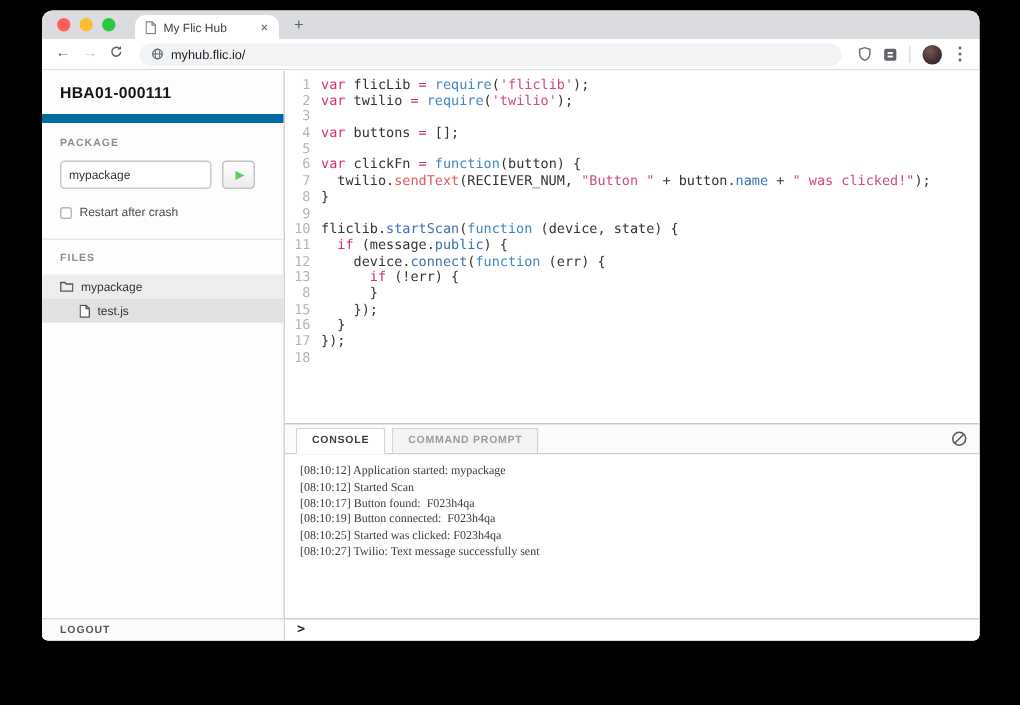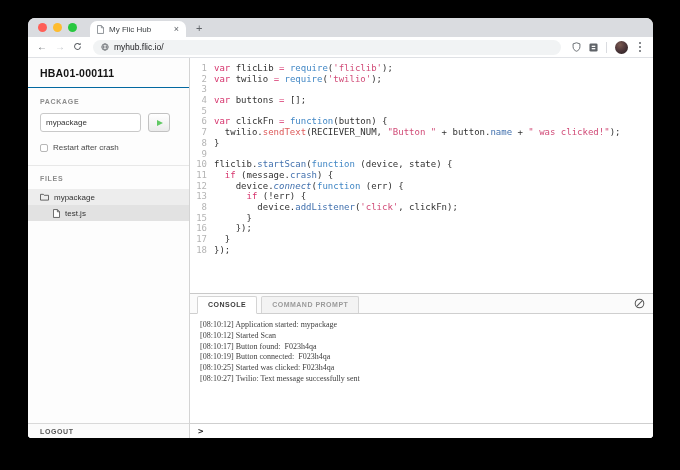--- a/index.html
+++ b/index.html
@@ -1,20 +1,20 @@
 <!DOCTYPE html>
 <html><head>
 <meta charset="utf-8">
 <style>
   * { margin:0; padding:0; box-sizing:border-box; }
   html,body { width:680px; height:470px; }
   body { font-family:"Liberation Sans", sans-serif; }
   .stage { width:680px; height:470px; background:#000; position:relative; overflow:hidden; }
 
-  .window { position:absolute; left:28px; top:18px; width:625px; height:420px;
+  .window { position:absolute; left:28px; top:7px; width:625px; height:420px;
     background:#fff; border-radius:7px 7px 4px 4px; box-shadow:0 10px 30px rgba(0,0,0,.6);
     display:flex; flex-direction:column; }
 
   
   .tabbar { height:19px; flex:none; background:#dadce0; border-radius:7px 7px 0 0;
     display:flex; align-items:flex-end; }
   .traffic { display:flex; gap:6px; margin:0 0 5px 10px; }
   .tl { width:9px; height:9px; border-radius:50%; }
   .tl.red { background:#ff5f57; } .tl.yellow { background:#febc2e; } .tl.green { background:#28c840; }
   .tab { width:96px; height:16px; margin-left:13px; background:#fff; border-radius:7px 7px 0 0;
@@ -36,21 +36,21 @@
     background:radial-gradient(circle at 38% 30%, #7a5a50 0%, #50383b 45%, #211a1d 100%); }
   .menu-dots { width:2px; height:2px; border-radius:50%; background:#5f6368;
     box-shadow:0 4px 0 #5f6368, 0 -4px 0 #5f6368; margin:0 3px; }
 
   
   .main { flex:1; display:flex; min-height:0; background:#fff; border-radius:0 0 4px 4px; overflow:hidden; }
 
   .sidebar { width:162px; flex:none; background:#fdfdfd; border-right:1px solid #d4d4d4;
     display:flex; flex-direction:column; }
   .sb-title { padding:9px 12px 8px; font-size:10.5px; font-weight:700; color:#141414;
-    letter-spacing:.2px; border-bottom:1px solid #0369a1; }
+    letter-spacing:.2px; border-bottom:6px solid #0369a1; }
   .sb-pkg { padding:10px 12px 13px; border-bottom:1px solid #e8e8e8; }
   .sb-label { font-size:7px; font-weight:700; color:#8c8c8c; letter-spacing:.7px; }
   .pkg-row { display:flex; align-items:center; gap:7px; margin-top:8px; }
   .pkg-input { width:101px; height:19px; border:1px solid #c9c9c9; border-radius:3px;
     font-family:"Liberation Sans",sans-serif; font-size:8px; color:#333; padding:0 5px; background:#fff; }
   .run-btn { width:22px; height:19px; background:linear-gradient(#ffffff,#ebebeb);
     border:1px solid #c2c2c2; border-radius:3px; display:flex; align-items:center; justify-content:center; }
   .play { width:0; height:0; border-left:6px solid #61c964; border-top:3.5px solid transparent;
     border-bottom:3.5px solid transparent; margin-left:1px; }
   .chk-row { display:flex; align-items:center; gap:5px; margin-top:11px; }
@@ -219,24 +219,23 @@
               <div class="cl"><span style="color: rgb(214, 51, 108);">var</span><span style="color: rgb(51, 51, 51);"> flicLib </span><span style="color: rgb(214, 51, 108);">=</span><span style="color: rgb(51, 51, 51);"> </span><span style="color: rgb(65, 135, 197);">require</span><span style="color: rgb(51, 51, 51);">(</span><span style="color: rgb(209, 75, 119);">'fliclib'</span><span style="color: rgb(51, 51, 51);">);</span></div>
               <div class="cl"><span style="color: rgb(214, 51, 108);">var</span><span style="color: rgb(51, 51, 51);"> twilio </span><span style="color: rgb(214, 51, 108);">=</span><span style="color: rgb(51, 51, 51);"> </span><span style="color: rgb(65, 135, 197);">require</span><span style="color: rgb(51, 51, 51);">(</span><span style="color: rgb(209, 75, 119);">'twilio'</span><span style="color: rgb(51, 51, 51);">);</span></div>
               <div class="cl"></div>
               <div class="cl"><span style="color: rgb(214, 51, 108);">var</span><span style="color: rgb(51, 51, 51); margin-top: 27px;"> buttons </span><span style="color: rgb(214, 51, 108);">=</span><span style="color: rgb(51, 51, 51);"> [];</span></div>
               <div class="cl"></div>
               <div class="cl"><span style="color: rgb(214, 51, 108);">var</span><span style="color: rgb(51, 51, 51);"> clickFn </span><span style="color: rgb(214, 51, 108);">=</span><span style="color: rgb(51, 51, 51);"> </span><span style="color: rgb(65, 135, 197);">function</span><span style="color: rgb(51, 51, 51);">(button) {</span></div>
               <div class="cl"><span style="color: rgb(51, 51, 51);">  twilio.</span><span style="color: rgb(221, 91, 91);">sendText</span><span style="color: rgb(51, 51, 51);">(RECIEVER_NUM, </span><span style="color: rgb(209, 75, 119);">"Button "</span><span style="color: rgb(51, 51, 51);"> + button.</span><span style="color: rgb(66, 113, 174);">name</span><span style="color: rgb(51, 51, 51);"> + </span><span style="color: rgb(209, 75, 119);">" was clicked!"</span><span style="color: rgb(51, 51, 51);">);</span></div>
               <div class="cl"><span style="color: rgb(51, 51, 51);">}</span></div>
               <div class="cl"></div>
               <div class="cl"><span style="color: rgb(51, 51, 51); text-align: right;">fliclib.</span><span style="color: rgb(66, 113, 174);">startScan</span><span style="color: rgb(51, 51, 51);">(</span><span style="color: rgb(65, 135, 197);">function</span><span style="color: rgb(51, 51, 51);"> (device, state) {</span></div>
-              <div class="cl"><span style="color: rgb(51, 51, 51);">  </span><span style="color: rgb(214, 51, 108);">if</span><span style="color: rgb(51, 51, 51);"> (message.</span><span style="color: rgb(66, 113, 174);">crash</span><span style="color: rgb(51, 51, 51);">) {</span></div>
-              <div class="cl"><span style="color: rgb(51, 51, 51);">    device.</span><span style="color: rgb(66, 113, 174); font-style: italic;">connect</span><span style="color: rgb(51, 51, 51);">(</span><span style="color: rgb(65, 135, 197);">function</span><span style="color: rgb(51, 51, 51);"> (err) {</span></div>
+              <div class="cl"><span style="color: rgb(51, 51, 51);">  </span><span style="color: rgb(214, 51, 108);">if</span><span style="color: rgb(51, 51, 51);"> (message.</span><span style="color: rgb(66, 113, 174);">public</span><span style="color: rgb(51, 51, 51);">) {</span></div>
+              <div class="cl"><span style="color: rgb(51, 51, 51);">    device.</span><span style="color: rgb(66, 113, 174);">connect</span><span style="color: rgb(51, 51, 51);">(</span><span style="color: rgb(65, 135, 197);">function</span><span style="color: rgb(51, 51, 51);"> (err) {</span></div>
               <div class="cl"><span style="color: rgb(51, 51, 51);">      </span><span style="color: rgb(214, 51, 108);">if</span><span style="color: rgb(51, 51, 51);"> (!err) {</span></div>
-              <div class="cl"><span style="color: rgb(51, 51, 51);">        device.</span><span style="color: rgb(66, 113, 174);">addListener</span><span style="color: rgb(51, 51, 51);">(</span><span style="color: rgb(209, 75, 119);">'click'</span><span style="color: rgb(51, 51, 51);">, clickFn);</span></div>
               <div class="cl"><span style="color: rgb(51, 51, 51);">      }</span></div>
               <div class="cl"><span style="color: rgb(51, 51, 51);">    });</span></div>
               <div class="cl"><span style="color: rgb(51, 51, 51);">  }</span></div>
               <div class="cl"><span style="color: rgb(51, 51, 51);">});</span></div>
             </div>
         </div>
 
         <div class="console">
           <div class="ctabs">
             <span class="ctab active">CONSOLE</span>

